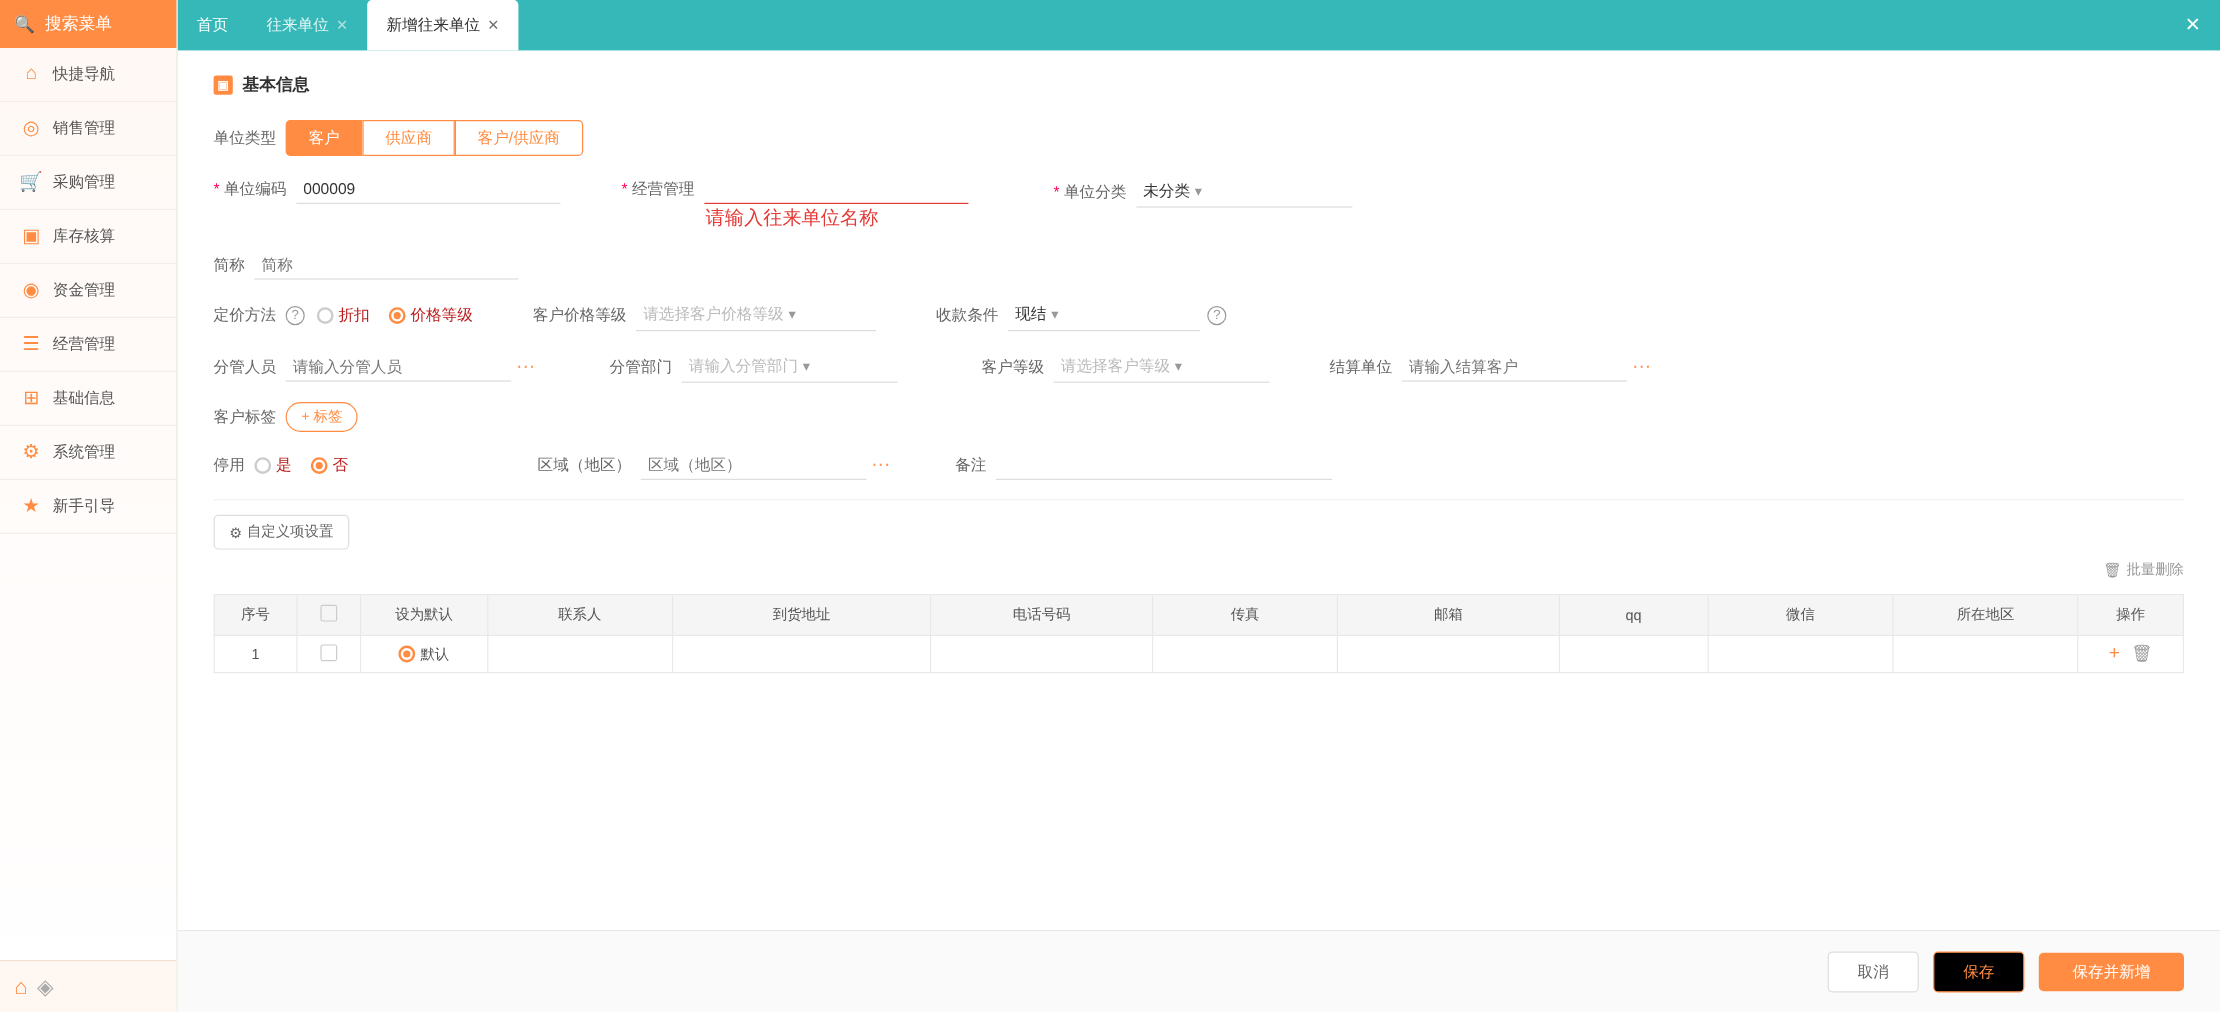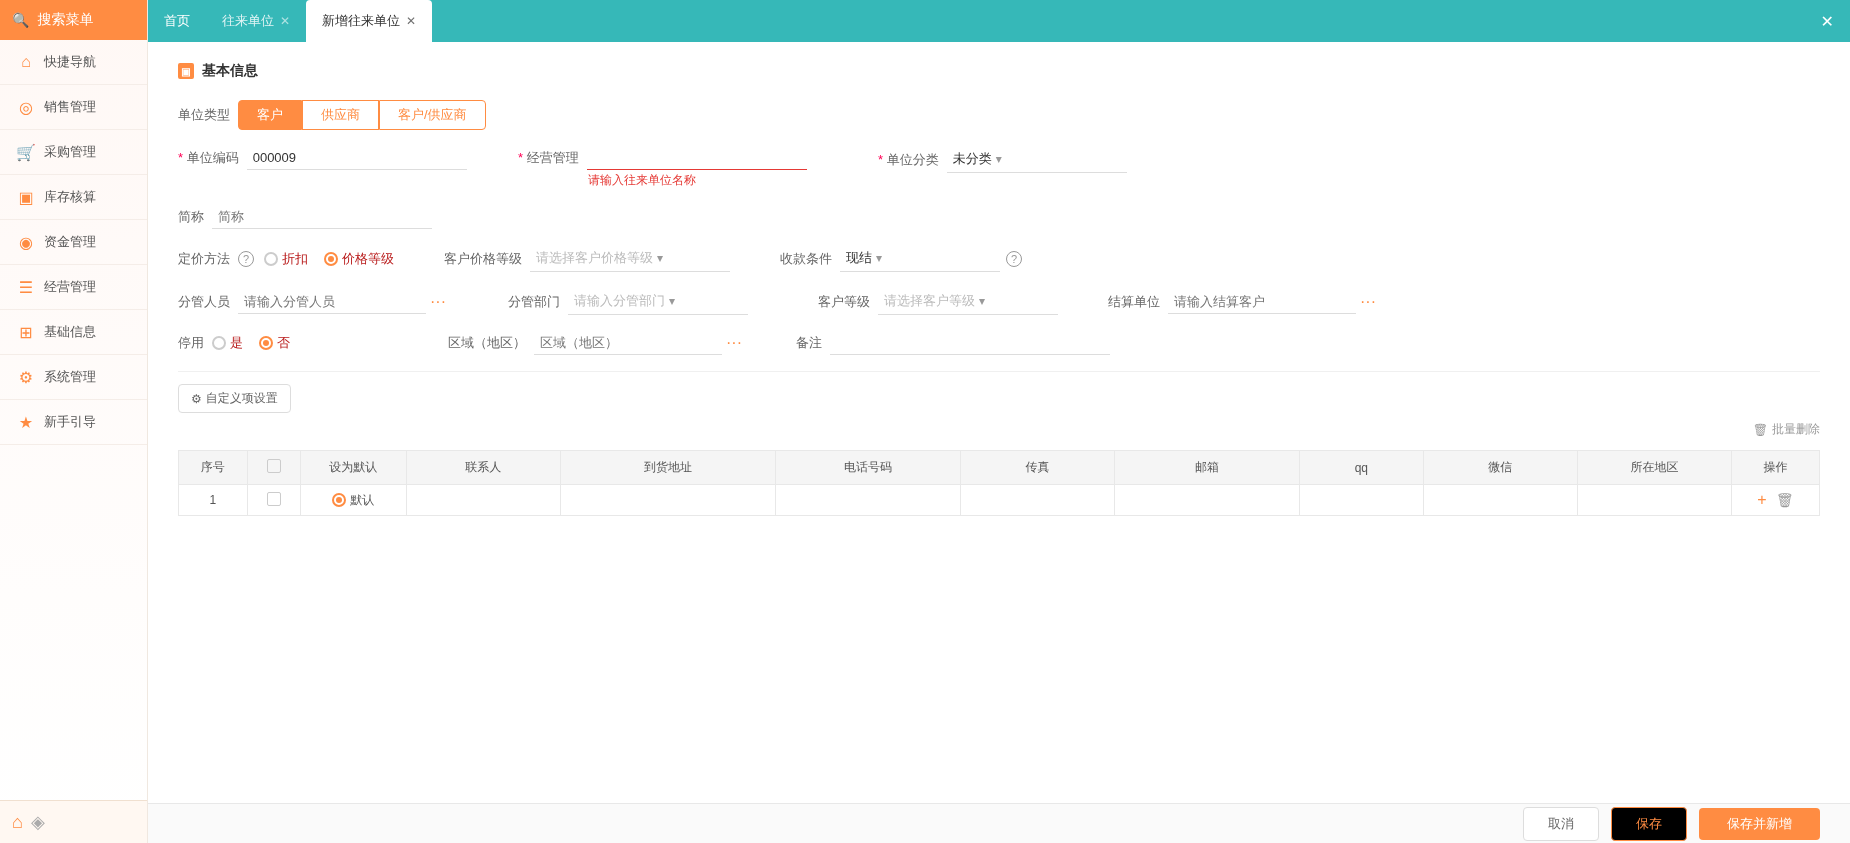--- a/index.html
+++ b/index.html
@@ -149,21 +149,21 @@
       border: none;
       border-bottom: 1px solid #ddd;
       padding: 4px 6px;
       font-size: 13px;
       outline: none;
       background: transparent;
       color: #333;
       min-width: 160px;
     }
     .form-input.error { border-bottom-color: #e53935; }
-    .error-msg { color: #e53935; font-size: 12px; margin-top: 2px; display: block; }
+    .error-msg { color: #e53935; font-size: 16px; margin-top: 2px; display: block; }
 
     
     .unit-type-group {
       display: flex;
       gap: 0;
     }
     .unit-type-btn {
       padding: 5px 18px;
       border: 1px solid #ff8c42;
       background: white;
@@ -270,21 +270,21 @@
     }
     .data-table td {
       border: 1px solid #e8e8e8;
       padding: 6px 10px;
       text-align: center;
       color: #555;
     }
 
     
     .bottom-bar {
-      height: 40px;
+      height: 68px;
       background: #fafafa;
       border-top: 1px solid #e8e8e8;
       display: flex;
       align-items: center;
       justify-content: flex-end;
       padding: 0 30px;
       gap: 12px;
     }
     .btn-cancel {
       padding: 7px 24px;
@@ -508,20 +508,26 @@
           <span class="arrow">▾</span>
         </div>
       </div>
       <div class="form-group" style="margin-left:10px;">
         <span class="form-label">结算单位</span>
         <input class="form-input" type="text" style="min-width: 180px;" placeholder="请输入结算客户">
         <span class="more-btn">···</span>
       </div>
     </div>
 
+    <div class="form-row">
+      <div class="form-group">
+        <span class="form-label">客户标签</span>
+        <button class="tag-add-btn">+ 标签</button>
+      </div>
+    </div>
 
     <div class="form-row">
       <div class="form-group" style="min-width:220px;">
         <span class="form-label">停用</span>
         <div class="radio-group">
           <label class="radio-option">
             <div class="radio-dot"></div>
             <span>是</span>
           </label>
           <label class="radio-option">

